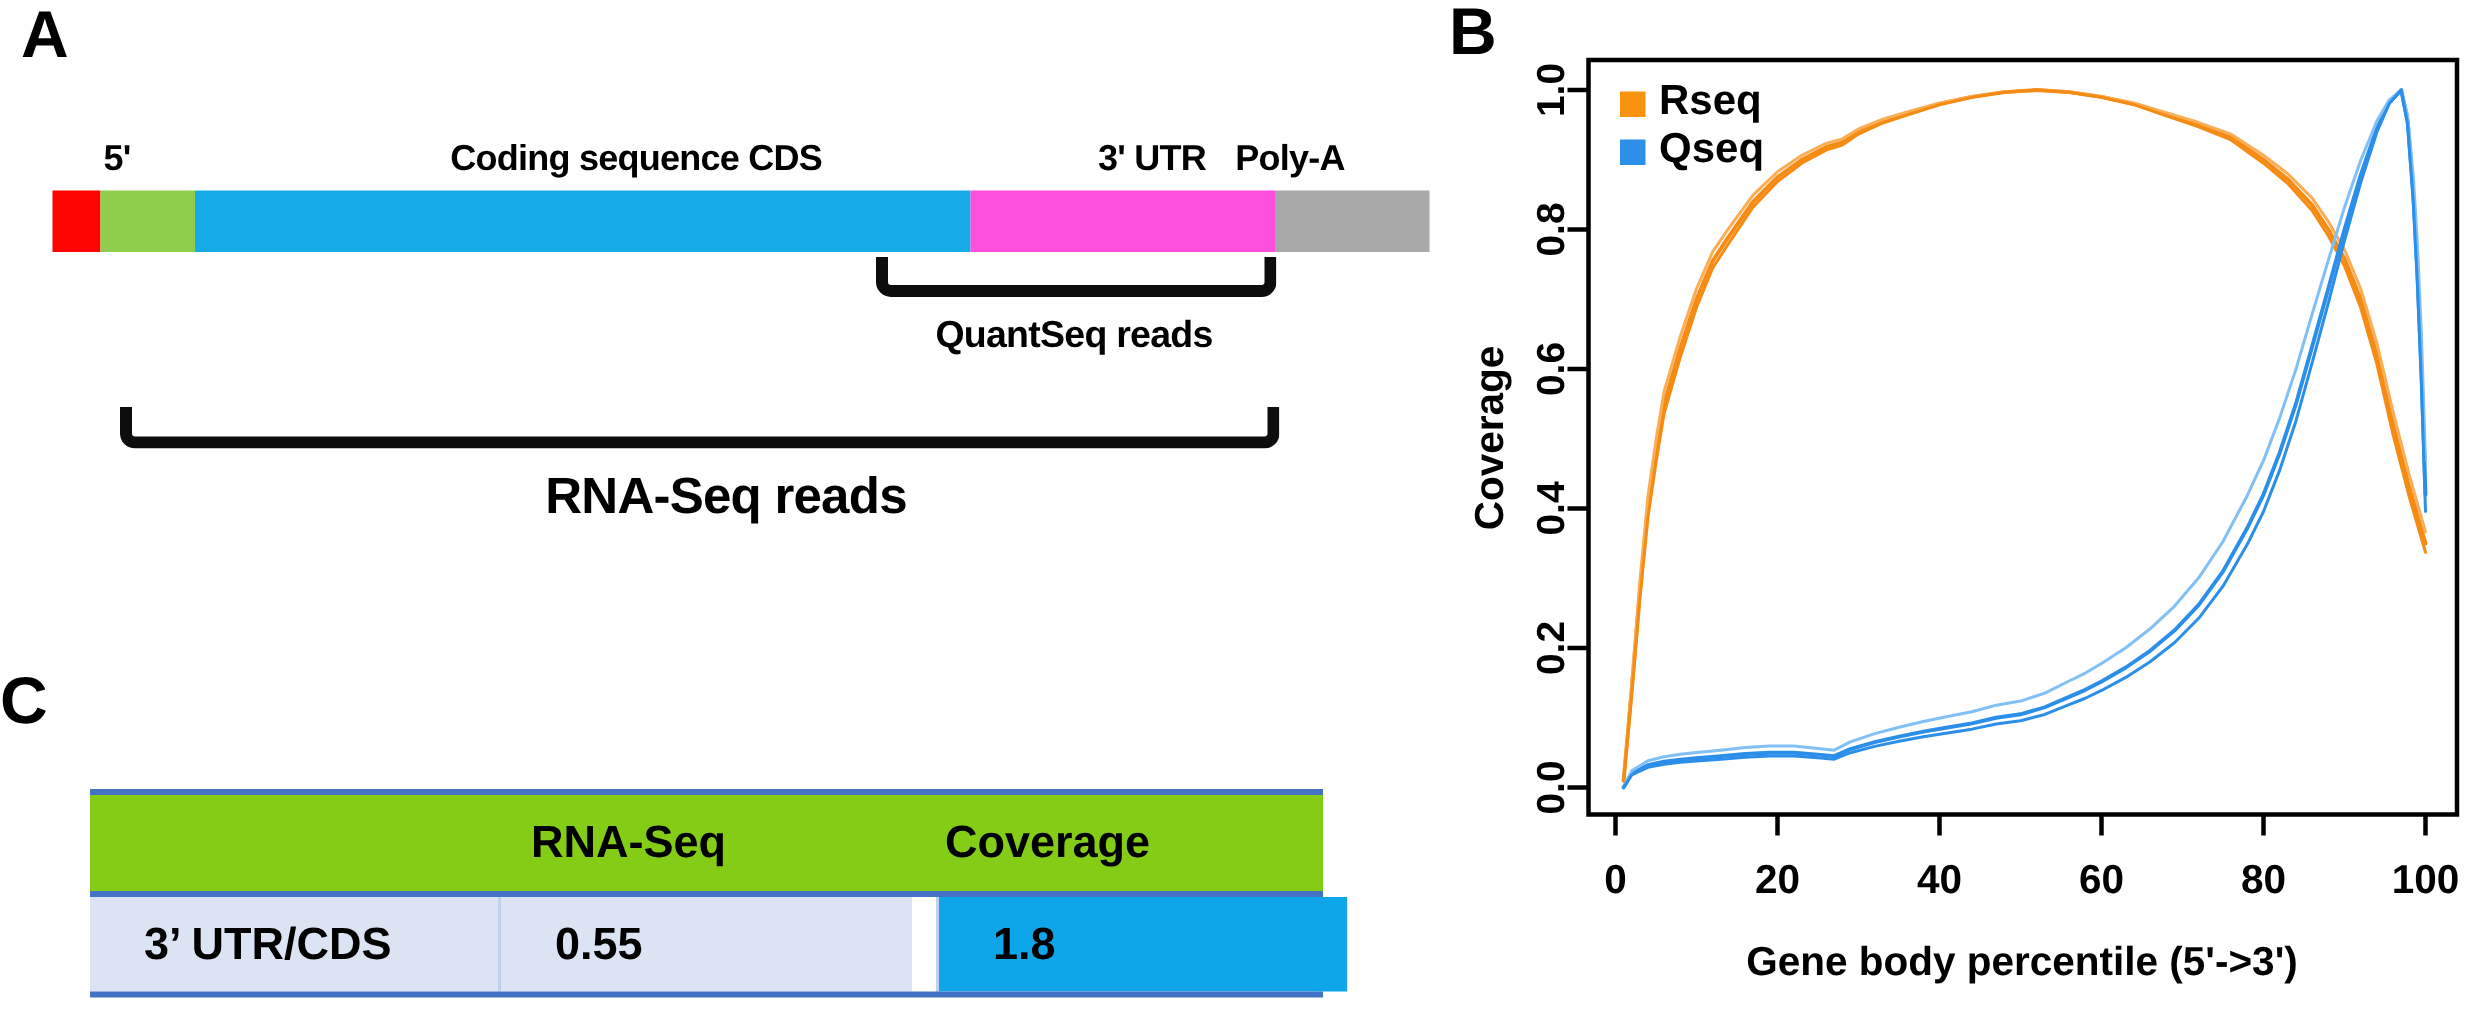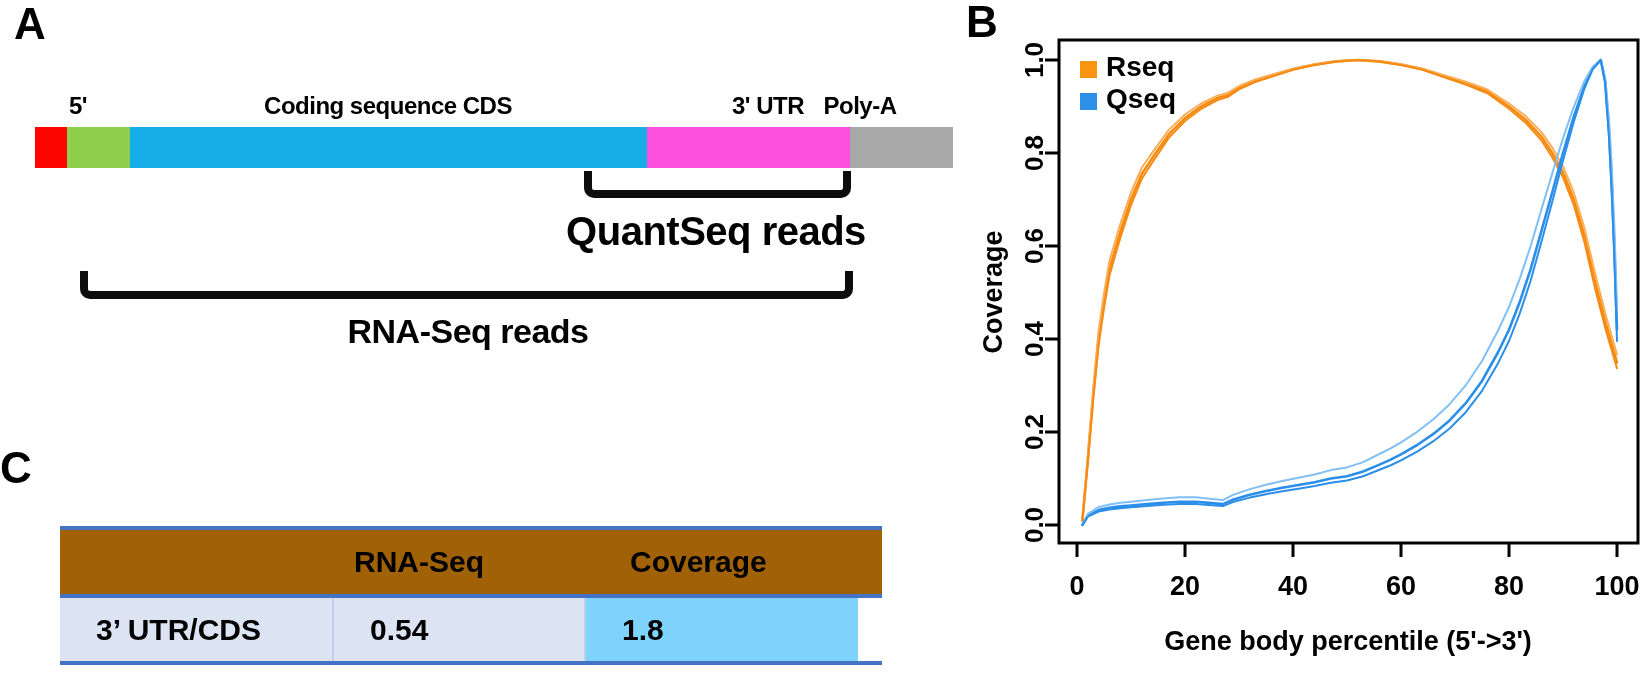--- a/index.html
+++ b/index.html
@@ -19,61 +19,61 @@
   }
   .bracket{
     position:absolute; box-sizing:border-box;
     border-left:8px solid #0d0d0d; border-right:8px solid #0d0d0d; border-bottom:8px solid #0d0d0d;
     border-bottom-left-radius:10px; border-bottom-right-radius:10px;
   }
   .bracket-label{
     position:absolute; width:480px; text-align:center; white-space:nowrap;
     font-weight:800; letter-spacing:-0.5px;
   }
-  #quantseq-label{ font-size:40px; }
+  #quantseq-label{ font-size:25px; }
   #rnaseq-label{ font-size:34px; }
   
   #chart-svg{ position:absolute; left:940px; top:0; }
   
   .tbl-rule{ position:absolute; background:#4472c4; height:4px; }
   .tbl-cell{
     position:absolute; box-sizing:border-box; display:flex; align-items:center;
     padding-left:22px; font-weight:700; white-space:nowrap;
   }
-  .tbl-head{ font-size:30px; background:#a16207; }
+  .tbl-head{ font-size:30px; background:#84cc16; }
   .tbl-data{ font-size:30px; background:#dce4f4;padding-left:36px; }
   .sep-left{ border-left:2px solid #c2cfec; }
 </style>
 </head>
 <body>
 
 <div id="canvas">
 
   <div>
     <div class="panel-letter" style="left:14px; top:2px;">A</div>
 
     <div id="gene-bar">
         <div class="gene-segment" style="left: 35px; width: 32px; background: rgb(252, 4, 0);"></div>
         <div class="gene-segment" style="left: 67px; width: 63px; background: rgb(143, 206, 76);"></div>
         <div class="gene-segment" style="left: 130px; width: 517px; background: rgb(22, 172, 232);"></div>
         <div class="gene-segment" style="left: 647px; width: 203px; background: rgb(253, 79, 222);"></div>
         <div class="gene-segment" style="left: 850px; width: 103px; background: rgb(168, 168, 168);"></div>
       </div>
     <div id="region-labels">
         <div class="region-label" style="left: -82px;">5'</div>
-        <div class="region-label" style="left: 228px;">Coding sequence CDS</div>
+        <div class="region-label" style="left: 228px; text-align: right;">Coding sequence CDS</div>
         <div class="region-label" style="left: 608px;">3' UTR</div>
         <div class="region-label" style="left: 700px;">Poly-A</div>
       </div>
 
     <div class="bracket" id="quantseq-bracket" style="left: 584px; top: 171px; width: 267px; height: 27px;"></div>
     <div class="bracket-label" id="quantseq-label" style="left: 476px; top: 209px;">QuantSeq reads</div>
 
     <div class="bracket" id="rnaseq-bracket" style="left: 80px; top: 271px; width: 773px; height: 28px;"></div>
-    <div class="bracket-label" id="rnaseq-label" style="left: 228px; top: 312px;">RNA-Seq reads</div>
+    <div class="bracket-label" id="rnaseq-label" style="left: 244px; top: 312px;">RNA-Seq reads</div>
   </div>
 
   <div>
     <div class="panel-letter" style="left:966px; top:0px;">B</div>
     <svg id="chart-svg" width="704" height="682" viewBox="0 0 704 682">
         <rect x="119" y="40" width="579" height="503" fill="none" stroke="#000" stroke-width="3"></rect>
         <line x1="137" y1="543" x2="137" y2="557" stroke="#000" stroke-width="3"></line>
         <text x="137" y="595" text-anchor="middle" font-size="27" font-weight="600">0</text>
         <line x1="245" y1="543" x2="245" y2="557" stroke="#000" stroke-width="3"></line>
         <text x="245" y="595" text-anchor="middle" font-size="27" font-weight="600">20</text>
@@ -114,19 +114,19 @@
 
   <div>
     <div class="panel-letter" style="left:0px; top:446px;">C</div>
     <div id="results-table">
         <div class="tbl-rule" style="left: 60px; width: 822px; top: 526px; background: rgb(68, 114, 196);"></div>
         <div class="tbl-cell tbl-head" style="left: 60px; width: 272px; top: 530px; height: 64px;"></div>
         <div class="tbl-cell tbl-head" style="left: 332px; width: 276px; top: 530px; height: 64px;">RNA-Seq</div>
         <div class="tbl-cell tbl-head" style="left: 608px; width: 274px; top: 530px; height: 64px;">Coverage</div>
         <div class="tbl-rule" style="left: 60px; width: 822px; top: 594px; background: rgb(68, 114, 196);"></div>
         <div class="tbl-cell tbl-data" style="left: 60px; width: 272px; top: 598px; height: 63px; background: rgb(220, 228, 244);">3’ UTR/CDS</div>
-        <div class="tbl-cell tbl-data sep-left" style="left: 332px; width: 276px; top: 598px; height: 63px; background: rgb(220, 228, 244);">0.54</div>
-        <div class="tbl-cell tbl-data sep-left" style="left: 584px; width: 274px; top: 598px; height: 63px; background: #7dd3fc;">1.8</div>
+        <div class="tbl-cell tbl-data sep-left" style="left: 332px; width: 276px; top: 598px; height: 63px; background: rgb(220, 228, 244);">0.55</div>
+        <div class="tbl-cell tbl-data sep-left" style="left: 624px; width: 274px; top: 598px; height: 63px; background: #0ea5e9;">1.8</div>
         <div class="tbl-rule" style="left: 60px; width: 822px; top: 661px; background: rgb(68, 114, 196);"></div>
       </div>
   </div>
 
 </div>
 
 </body></html>

